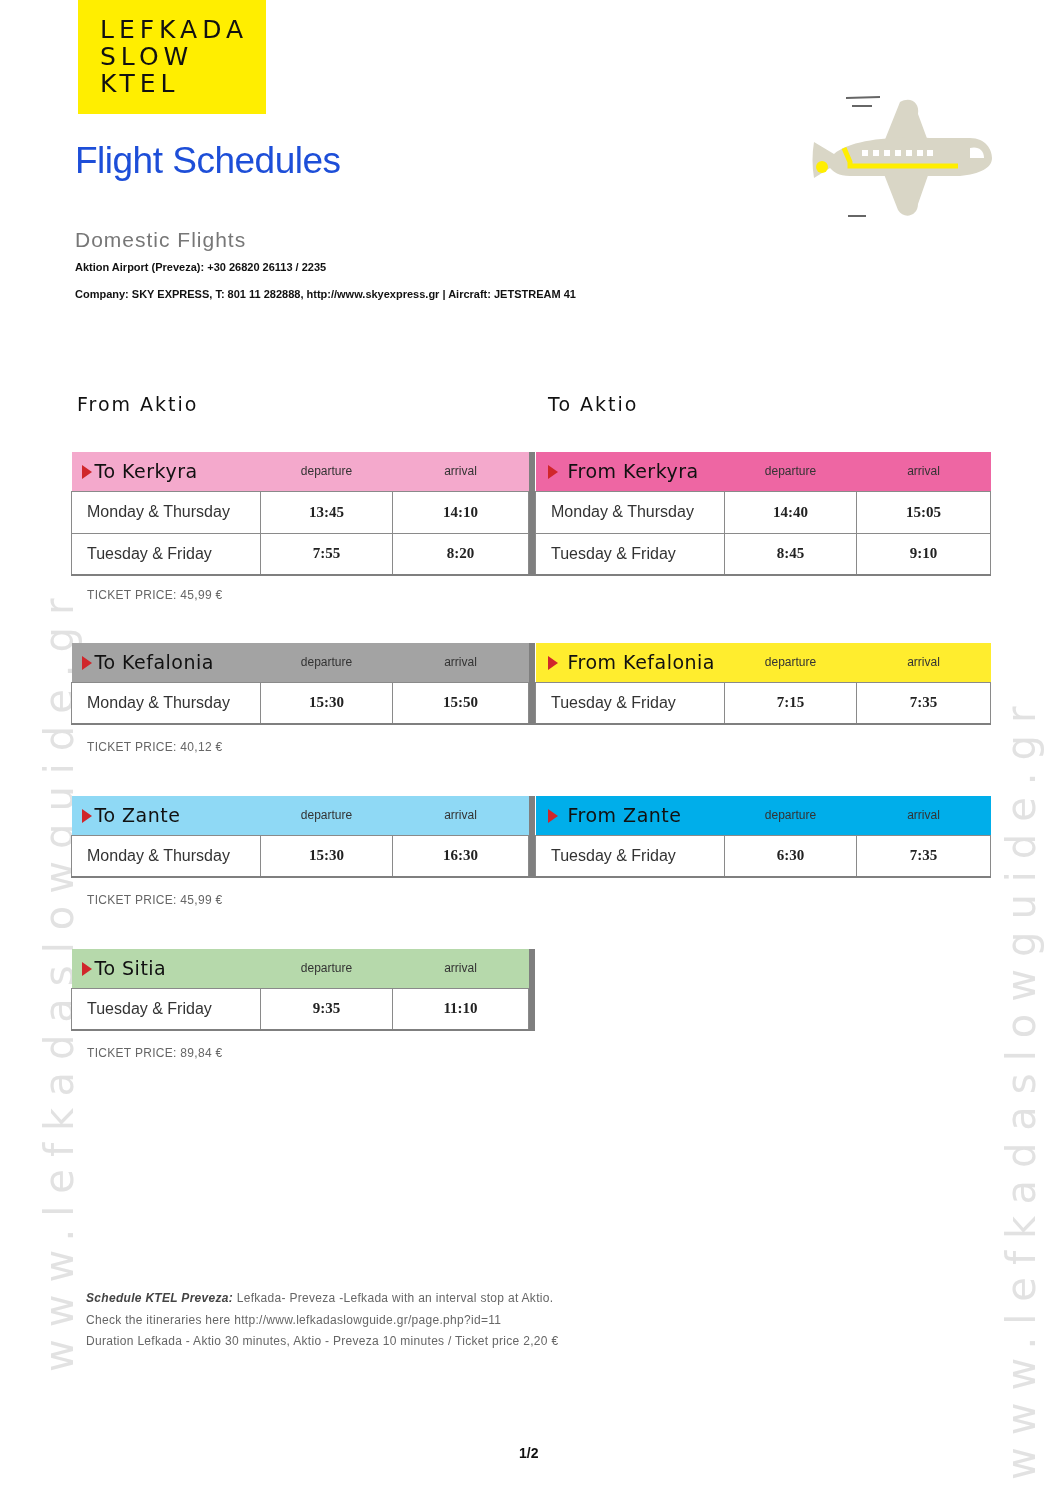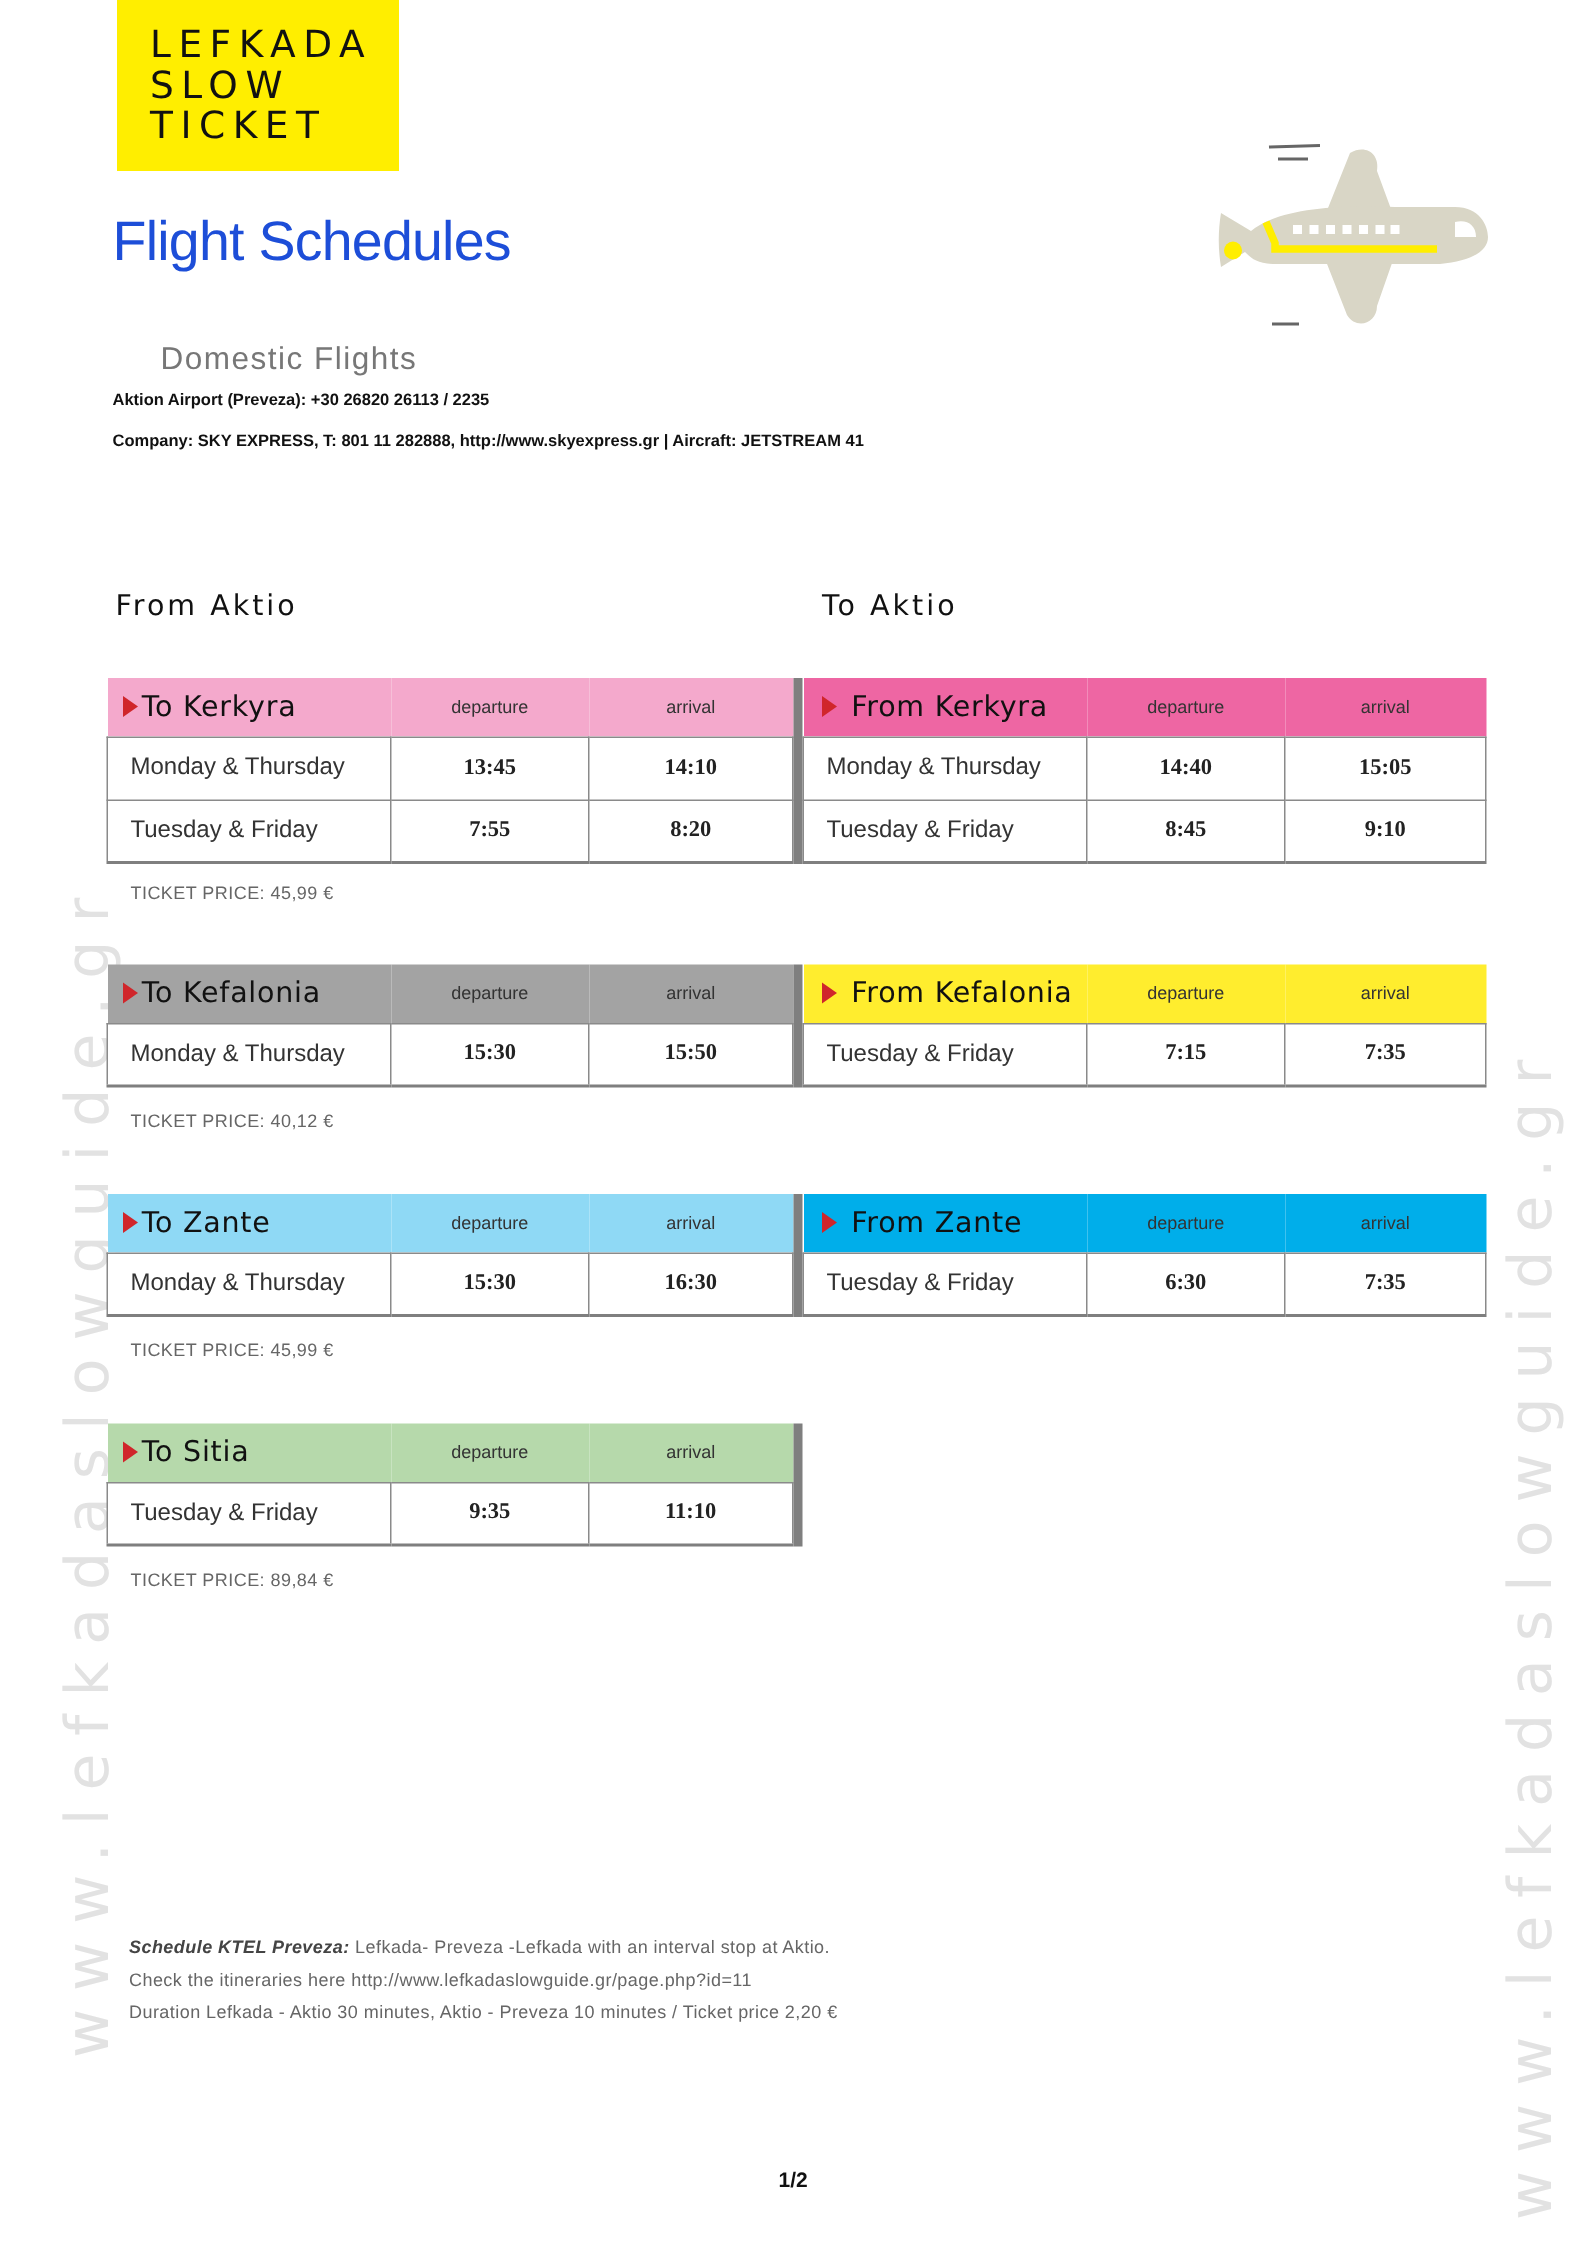--- a/index.html
+++ b/index.html
@@ -16,21 +16,21 @@
   .logo {
     position: absolute; left: 78px; top: 0; width: 188px; height: 114px; background: #ffee00;
     padding: 16px 0 0 22px;
   }
   .logo div { font-family: "DejaVu Sans", sans-serif; font-size: 25px; line-height: 27px; letter-spacing: 5px; color: #111; }
 
   .page-title { position: absolute; left: 75px; top: 140px; font-family: "Liberation Sans", sans-serif; font-size: 37px; color: #1d4ed8; letter-spacing: -0.5px; }
 
   .plane { position: absolute; left: 810px; top: 92px; width: 185px; height: 130px; }
 
-  .section-title { position: absolute; left: 75px; top: 228px; font-family: "Liberation Sans", sans-serif; font-size: 21px; color: #777; letter-spacing: 1px; margin-left: 32px; }
+  .section-title { position: absolute; left: 75px; top: 228px; font-family: "Liberation Sans", sans-serif; font-size: 21px; color: #777; letter-spacing: 1px; }
   .info-line { position: absolute; left: 75px; font-family: "Liberation Sans", sans-serif; font-size: 11px; color: #111; font-weight: bold; }
   .info-1 { top: 261px; }
   .info-2 { top: 288px; }
 
   .col-head { position: absolute; top: 393px; font-family: "DejaVu Sans", sans-serif; font-size: 19px; letter-spacing: 2px; color: #111; }
   .col-from { left: 77px; }
   .col-to { left: 548px; }
 
   .route-row { position: absolute; left: 71px; width: 920px; display: flex; }
   .tbl { width: 458px; border-collapse: collapse; }
@@ -54,21 +54,21 @@
 </style>
 </head>
 <body>
 
 <div class="watermark wm-left">www.lefkadaslowguide.gr</div>
 <div class="watermark wm-right">www.lefkadaslowguide.gr</div>
 
 <div class="logo">
   <div>LEFKADA</div>
   <div>SLOW</div>
-  <div>TICKET</div>
+  <div>KTEL</div>
 </div>
 
 <h1 class="page-title" style="font-weight:normal">Flight Schedules</h1>
 
 <svg class="plane" viewBox="0 0 185 130">
   <line x1="36" y1="6" x2="70" y2="5" stroke="#666" stroke-width="2"></line>
   <line x1="42" y1="14" x2="62" y2="14" stroke="#666" stroke-width="2"></line>
   <line x1="38" y1="124" x2="56" y2="124" stroke="#666" stroke-width="2"></line>
   <path d="M90 10 C100 4 110 10 108 22 L122 60 L70 60 Z" fill="#d9d6c6"></path>
   <path d="M70 72 L122 72 L108 112 C108 124 94 128 88 118 Z" fill="#d9d6c6"></path>

